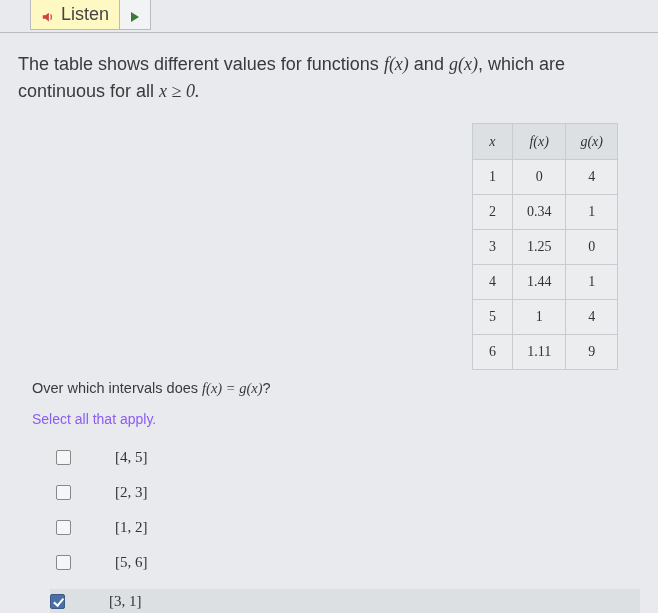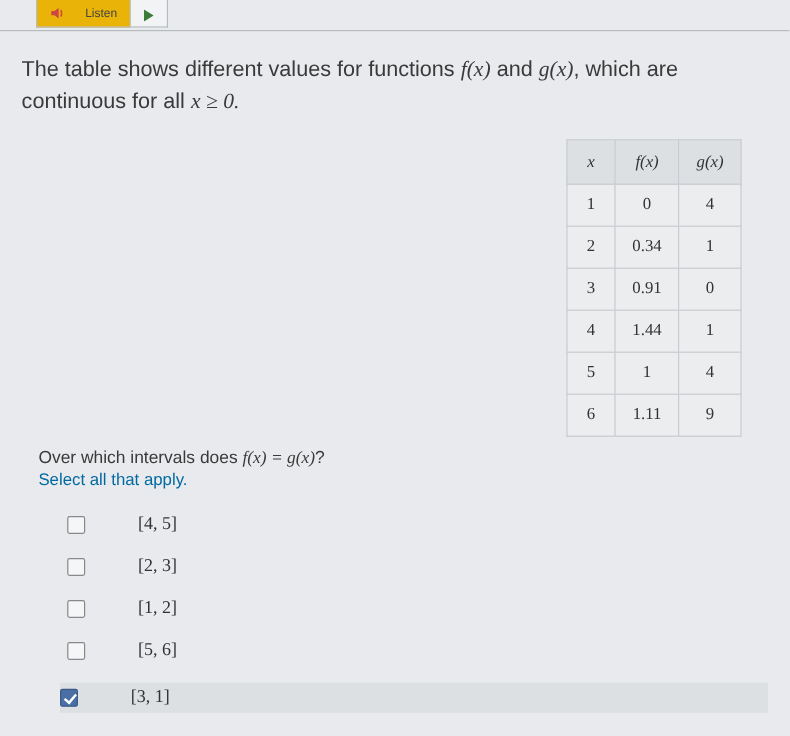--- a/index.html
+++ b/index.html
@@ -13,26 +13,26 @@
     }
     .toolbar {
       display: flex;
       gap: 0;
       padding: 0 0 2px 30px;
       border-bottom: 1px solid #b8bcc0;
     }
     .listen-btn {
       display: flex;
       align-items: center;
-      gap: 16px;
+      gap: 6px;
       padding: 4px 10px;
-      background: #eab308;
+      background: #fef9c3;
       border: 1px solid #b8bcc0;
       border-top: none;
-      font-size: 10px;
+      font-size: 18px;
       color: #444;
       cursor: pointer;
     }
     .play-btn {
       display: flex;
       align-items: center;
       justify-content: center;
       padding: 4px 10px;
       background: #f2f3f5;
       border: 1px solid #b8bcc0;
@@ -75,25 +75,25 @@
     }
     th {
       background: #dde0e3;
       font-weight: normal;
     }
     th .math, td { font-family: "Times New Roman", serif; }
     .question-block { padding-left: 14px; }
     .question {
       font-size: 14.5px;
       color: #3a3a3a;
-      margin-bottom: 0;
+      margin-bottom: 14px;
     }
     .instruction {
       font-size: 14px;
-      color: #0369a1;
+      color: #8b5cf6;
       margin-bottom: 22px;
     }
     .options { list-style: none; padding-left: 24px; }
     .option {
       display: flex;
       align-items: center;
       gap: 12px;
       margin-bottom: 18px;
       font-size: 15px;
     }
@@ -174,21 +174,21 @@
             <td>0</td>
             <td>4</td>
         </tr>
         <tr>
           <td>2</td>
             <td>0.34</td>
             <td>1</td>
         </tr>
         <tr>
           <td>3</td>
-            <td>0.91</td>
+            <td>1.25</td>
             <td>0</td>
         </tr>
         <tr>
           <td>4</td>
             <td>1.44</td>
             <td>1</td>
         </tr>
         <tr>
           <td>5</td>
             <td>1</td>

